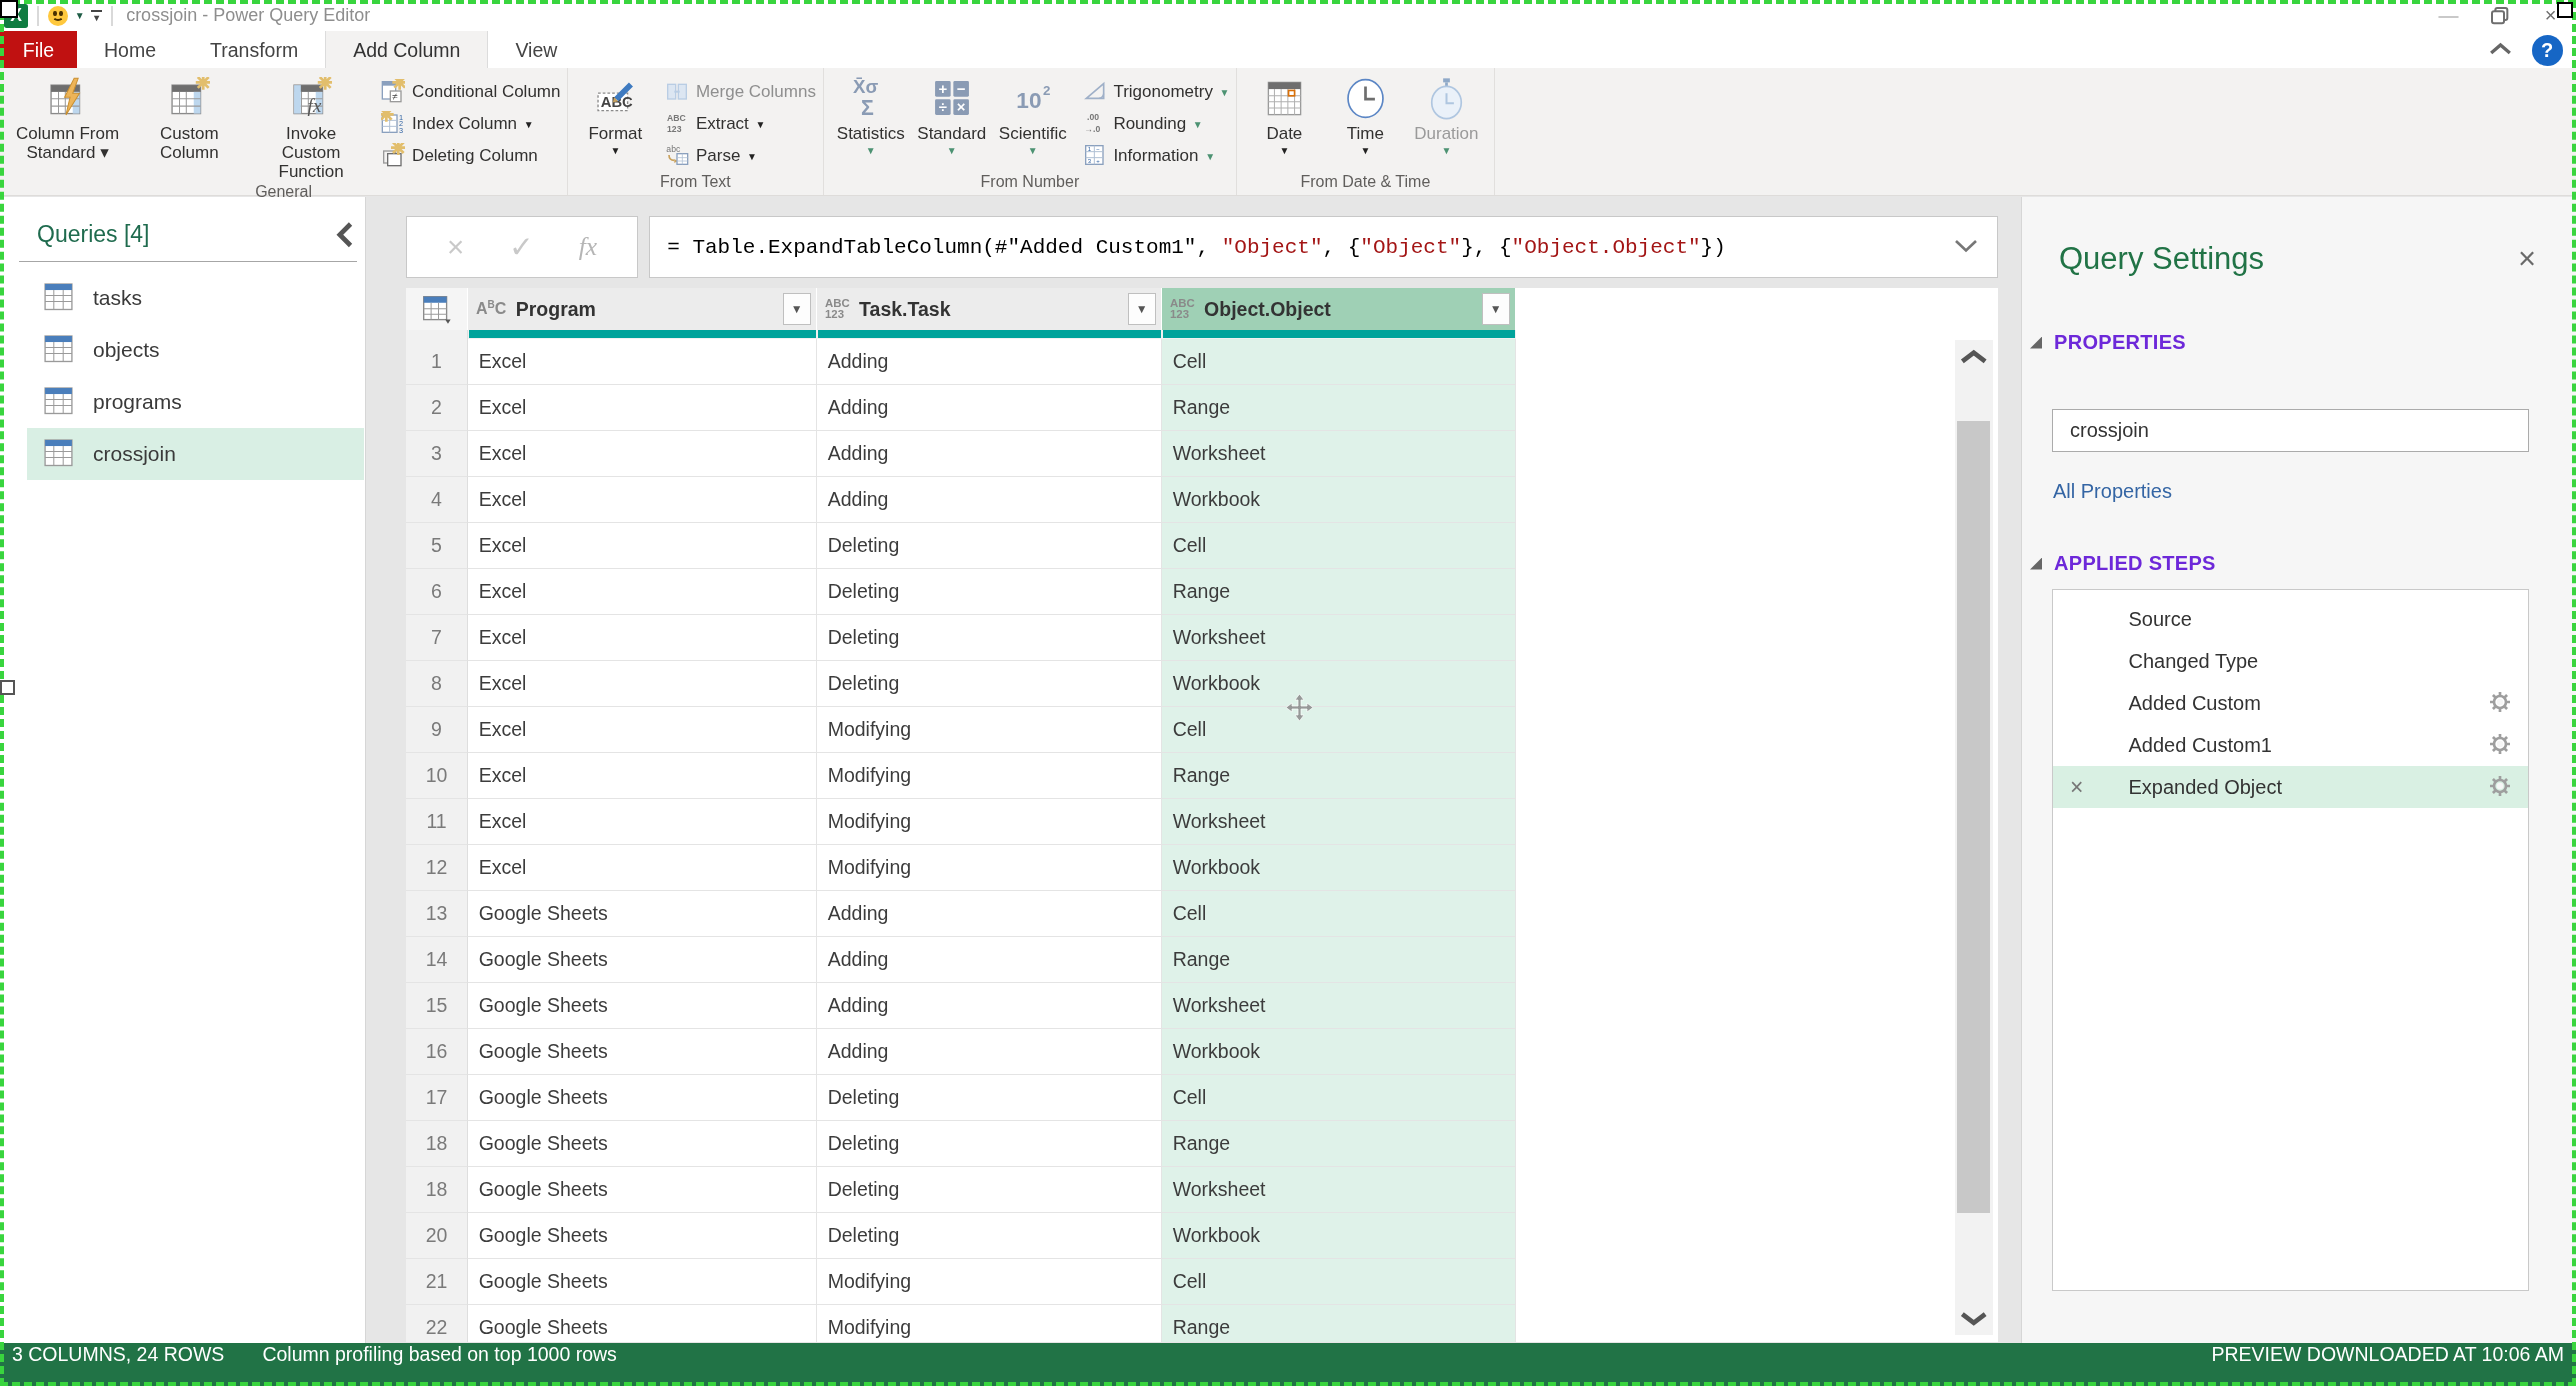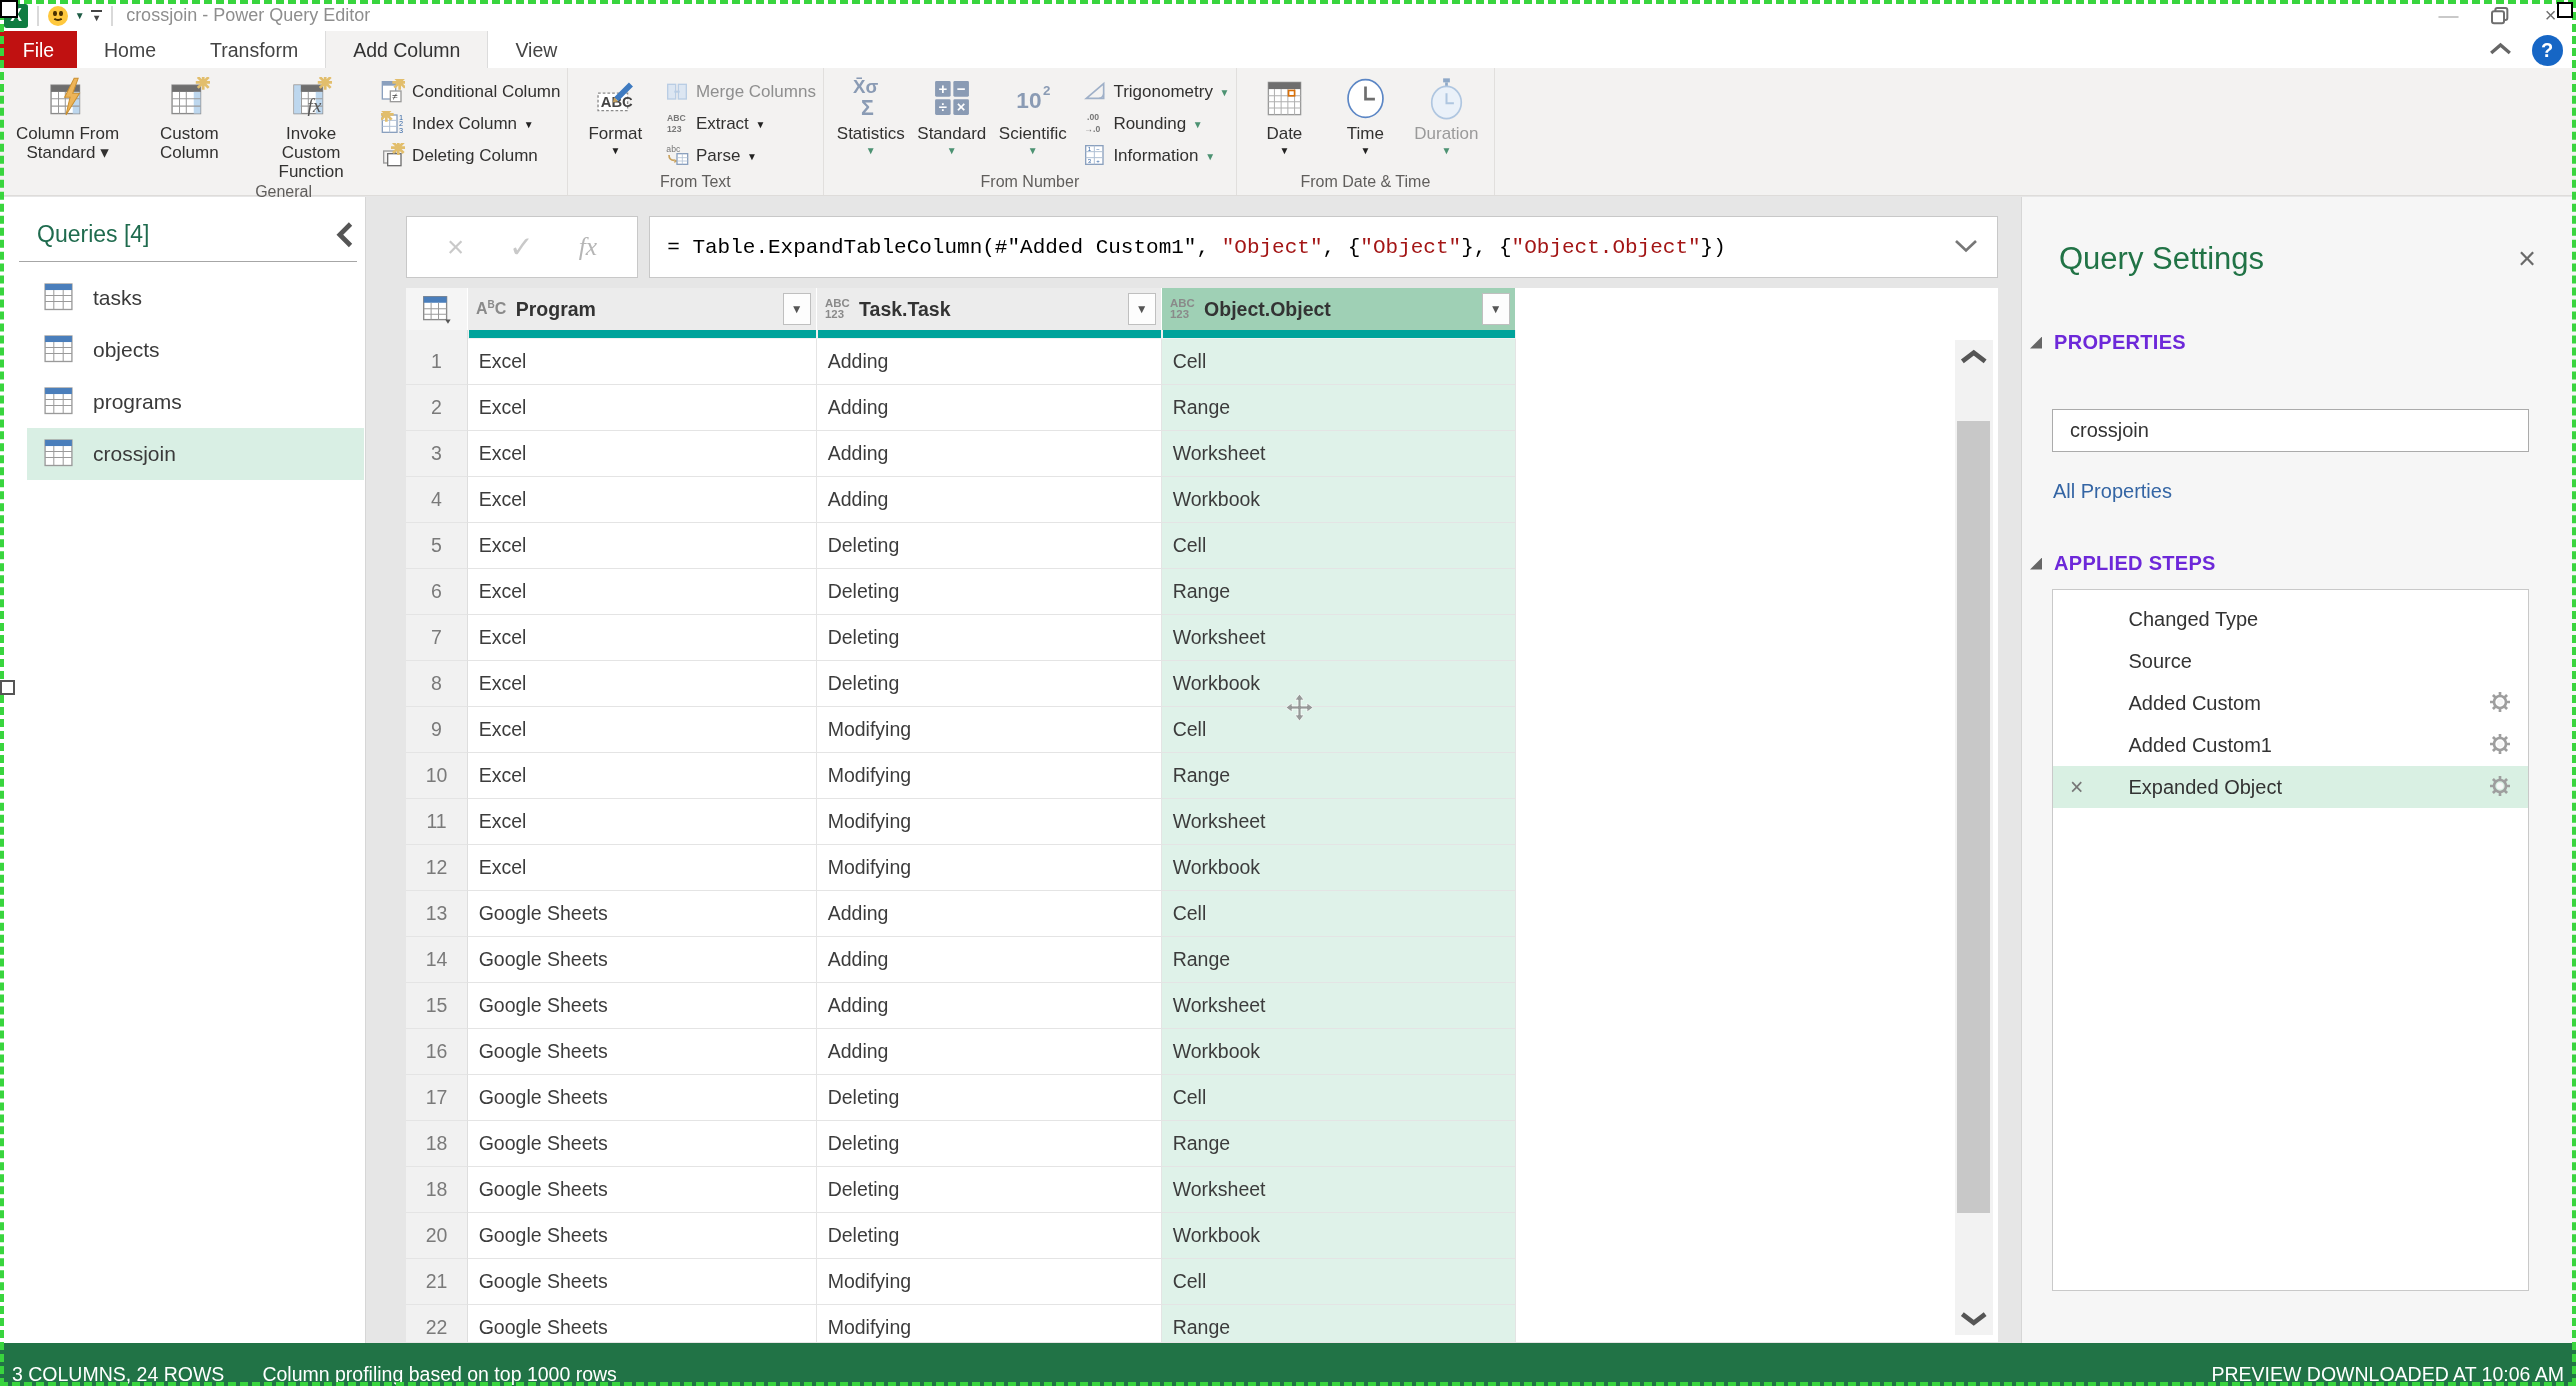--- a/index.html
+++ b/index.html
@@ -117,21 +117,21 @@
   .name-input { position:absolute; left:29.5px; top:212px; width:477px; height:43px; background:#fff; border:1.3px solid #ABABAB; font-size:20px; color:#333; padding:0 17.5px; font-family:"Liberation Sans", sans-serif; }
   .all-props { position:absolute; left:31px; top:283px; font-size:20px; color:#3465A4; }
   .steps-box { position:absolute; left:29.5px; top:392px; width:477px; height:702px; background:#fff; border:1.3px solid #C9C9C9; padding-top:8px; }
   .step { height:42px; display:flex; align-items:center; position:relative; }
   .step .nm { font-size:20px; color:#333; margin-left:76px; }
   .step.sel { background:#D9F0E3; }
   .step .del { position:absolute; left:17.5px; color:#777; font-size:23px; }
   .step .gear { position:absolute; right:16px; }
 
   
-  .statusbar { position:absolute; bottom:0; left:0; right:0; height:43px; background:#217346; color:#fff; display:flex; align-items:flex-end; font-size:19.5px; padding:0 12px; }
+  .statusbar { position:absolute; bottom:0; left:0; right:0; height:43px; background:#217346; color:#fff; display:flex; align-items:flex-start; font-size:19.5px; padding:0 12px; }
   .sb-center { margin-left:38px; }
   .sb-right { margin-left:auto; }
 
   
   .rec-border { position:absolute; inset:0; border:4px dashed #39D53E; pointer-events:none; z-index:60; }
   .rec-handle { position:absolute; background:#fff; border:2px solid #000; z-index:61; pointer-events:none; }
   .rh-tl { left:0; top:0; width:17.5px; height:17.5px; }
   .rh-lm { left:0; top:680px; width:14.8px; height:14.8px; border-color:#555; }
   .rh-tr { right:2.7px; top:2px; width:16px; height:16px; }
 </style>
@@ -724,24 +724,24 @@
       <div class="name-label">Name</div>
       <input class="name-input" value="crossjoin" style="">
       <div class="all-props">All Properties</div>
 
       <div class="section-head sp-steps-head">
         <span class="tri-exp"></span>
         <span class="txt">APPLIED STEPS</span>
       </div>
       <div class="steps-box">
           <div class="step">
+            <span class="nm">Source</span>
+          </div>
+          <div class="step">
             <span class="nm">Changed Type</span>
-          </div>
-          <div class="step">
-            <span class="nm">Source</span>
           </div>
           <div class="step">
             <span class="nm">Added Custom</span>
             <span class="gear"><svg width="24" height="24" viewBox="0 0 36 36">
                 <g stroke="#9E9E9E" stroke-width="4">
                   <circle cx="18" cy="18" r="9" fill="none"></circle>
                   <path d="M18 3 V9 M18 27 V33 M3 18 H9 M27 18 H33 M7.4 7.4 L11.6 11.6 M24.4 24.4 L28.6 28.6 M28.6 7.4 L24.4 11.6 M11.6 24.4 L7.4 28.6"></path>
                 </g>
                 <circle cx="18" cy="18" r="5" fill="#F6F6F6"></circle>
               </svg></span>

